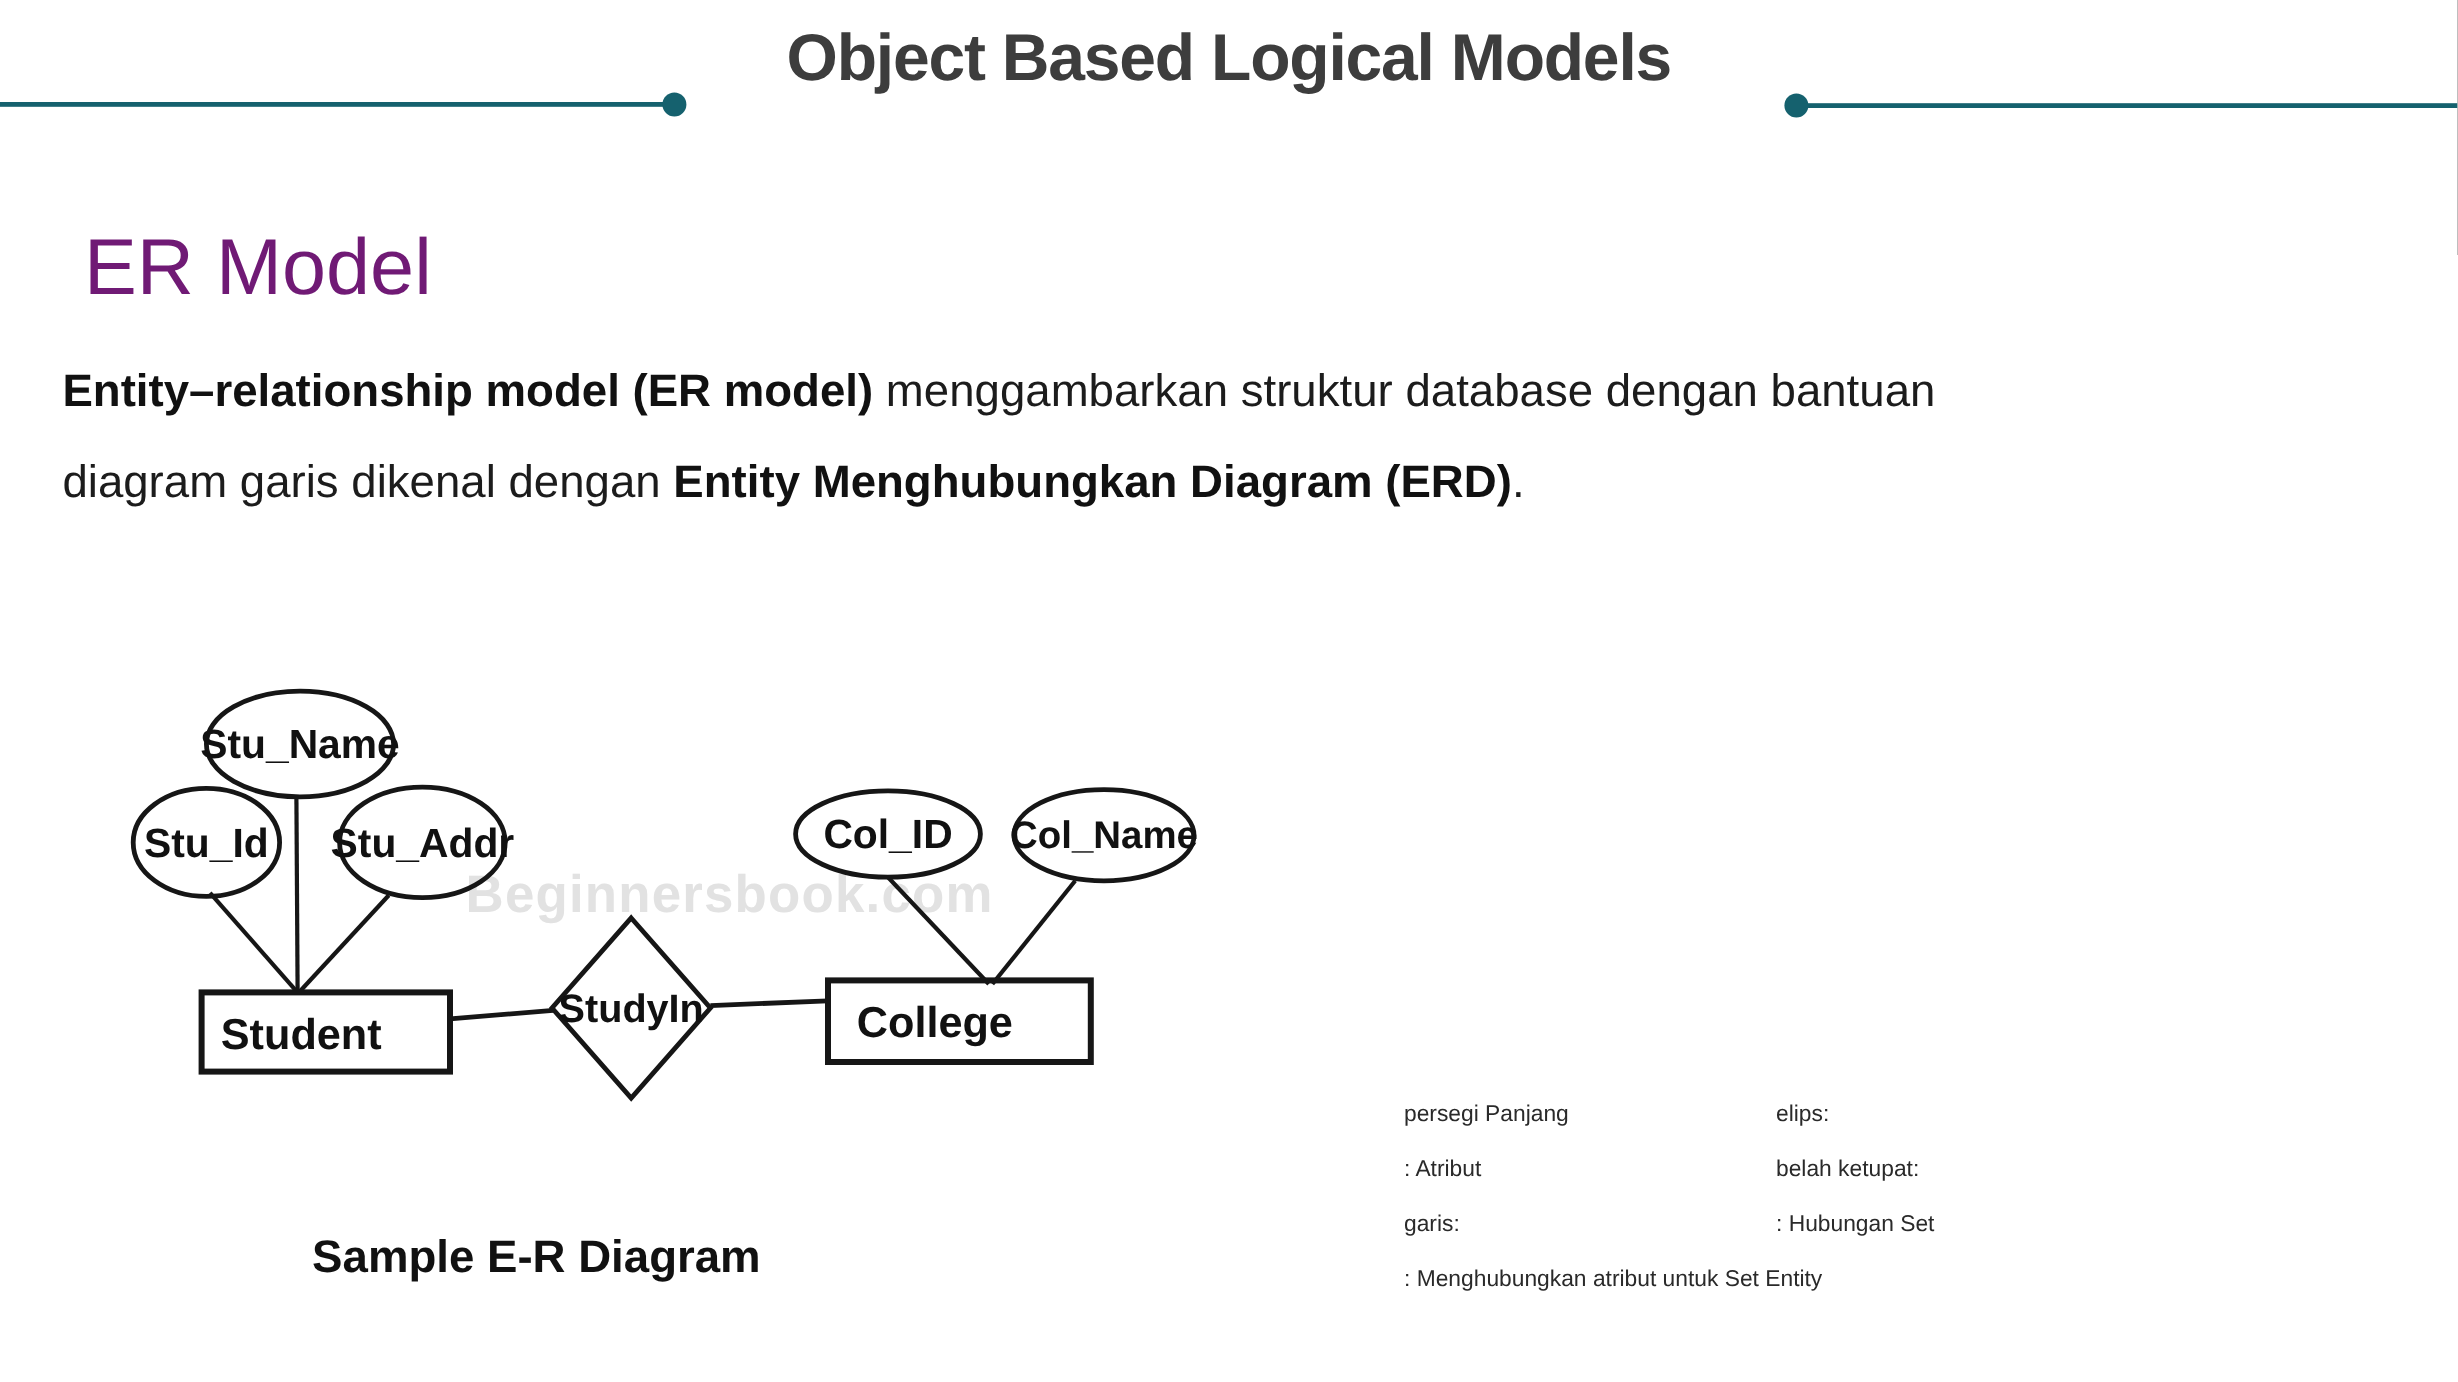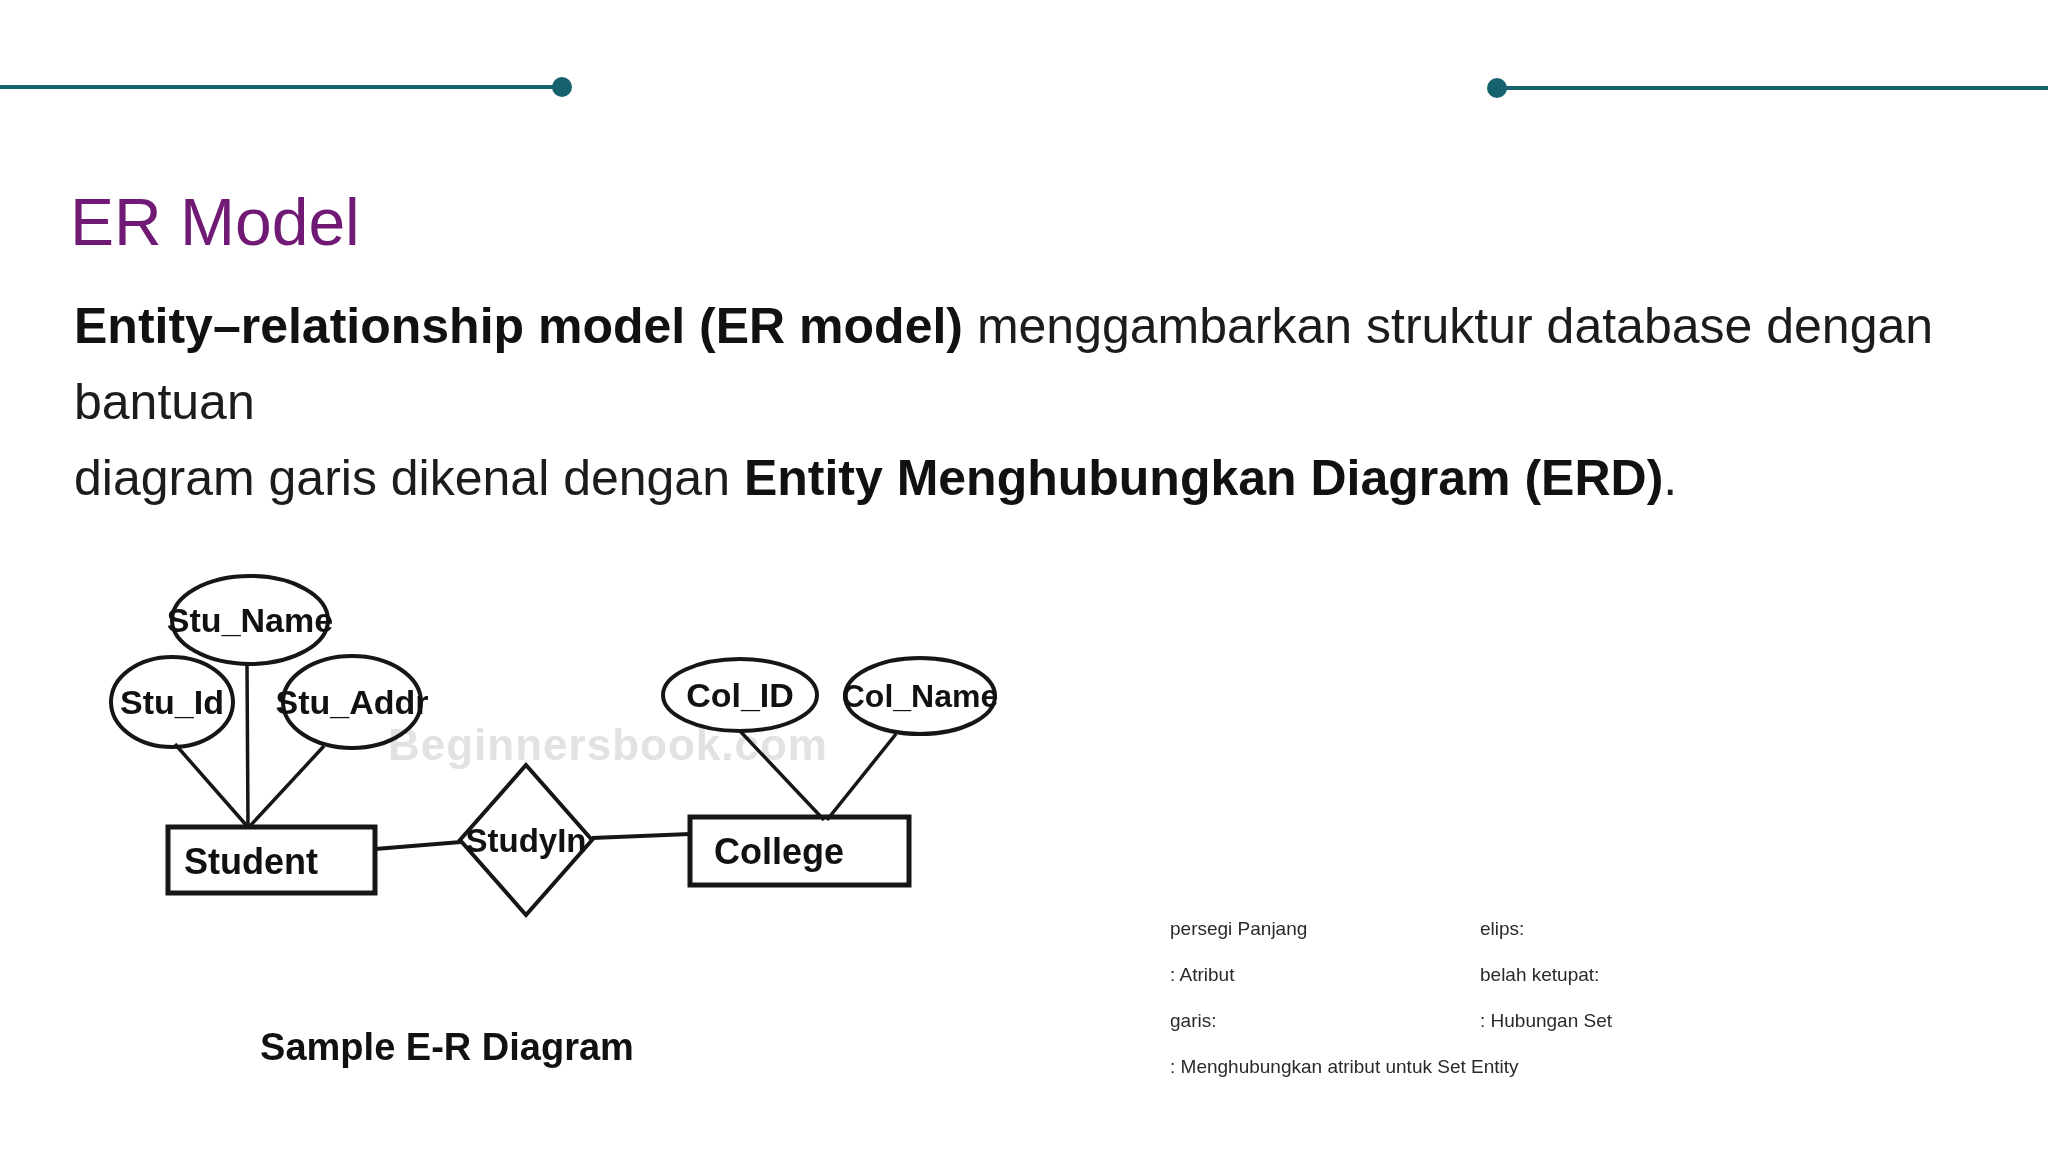--- a/index.html
+++ b/index.html
@@ -22,22 +22,22 @@
   .rule-right{left:1500px;top:86px;width:548px;}
   .rule-dot{position:absolute;width:20px;height:20px;border-radius:50%;background:#15616e;}
   .dot-left{left:552px;top:77px;}
   .dot-right{left:1487px;top:78px;}
   
   .section-heading{
     position:absolute;left:70px;top:186px;margin:0;
     font-size:66px;line-height:72px;font-weight:300;color:#701a75;
   }
   .intro{
-    position:absolute;left:74px;top:288px;margin:0;
-    font-size:50px;line-height:76px;font-weight:300;color:#1c1c1c;
+    position:absolute;left:52px;top:288px;margin:0;
+    font-size:38px;line-height:76px;font-weight:300;color:#1c1c1c;
     letter-spacing:0;
   }
   .intro .b{font-weight:600;color:#111;}
   
   .er-diagram{position:absolute;left:80px;top:560px;}
   .er-diagram .shape{fill:none;stroke:#161616;}
   .er-diagram text{fill:#111;font-family:"Liberation Sans",sans-serif;font-weight:700;}
   .er-diagram .watermark{fill:#e2e2e2;font-size:44px;letter-spacing:1px;}
   .er-diagram .caption{font-size:38px;}
   
@@ -46,20 +46,21 @@
     display:grid;grid-template-columns:310px auto;
     font-size:19px;line-height:46px;color:#2a2a2a;font-weight:400;
   }
   .legend div{white-space:nowrap;}
 </style>
 </head>
 <body>
 
 <div class="slide">
 
+  <h1 class="slide-title">Object Based Logical Models</h1>
   <div class="rule rule-left"></div>
   <span class="rule-dot dot-left"></span>
   <span class="rule-dot dot-right"></span>
   <div class="rule rule-right"></div>
 
   <h2 class="section-heading">ER Model</h2>
 
   <p class="intro"><span class="b">Entity–relationship model (ER model)</span><span> menggambarkan struktur database dengan bantuan</span><br><span>diagram garis dikenal dengan </span><span class="b">Entity Menghubungkan Diagram (ERD)</span><span>.</span></p>
 
   <svg class="er-diagram" width="930" height="530" viewBox="0 0 930 530">

